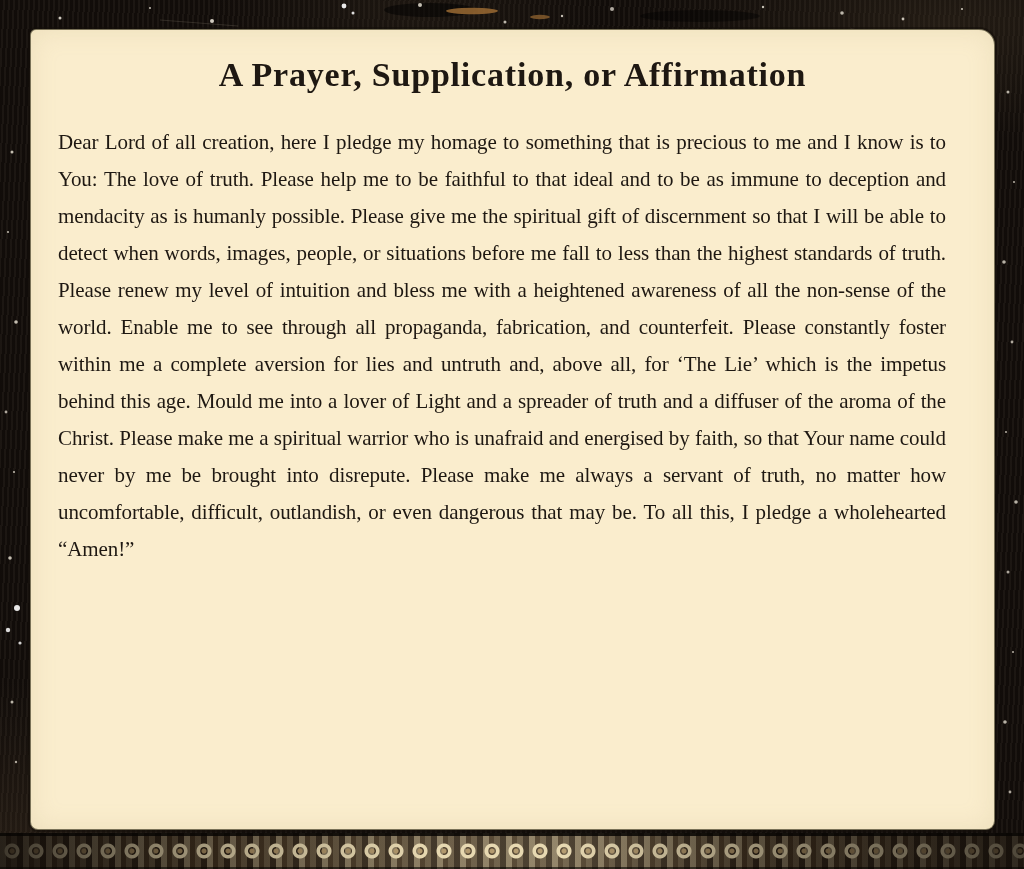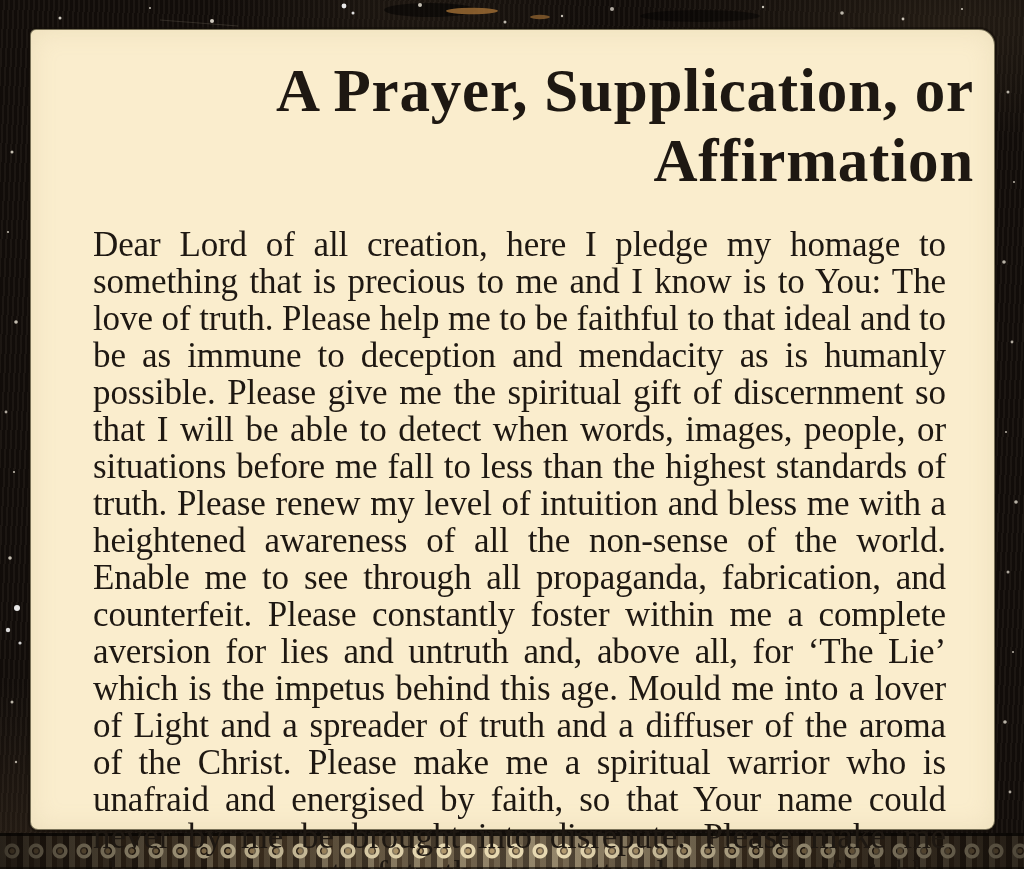--- a/index.html
+++ b/index.html
@@ -75,31 +75,31 @@
     background: var(--panel-background, #faedcd);
     border: 1px solid rgba(78, 72, 48, 0.75);
     border-radius: 6px 16px 9px 8px;
     box-shadow:
       0 0 0 2px rgba(20, 15, 10, 0.55),
       inset 0 0 26px rgba(180, 160, 110, 0.18);
   }
 
   .panel h1 {
     margin: 26px 20px 0 20px;
-    text-align: right;
-    font-size: 61px;
+    text-align: center;
+    font-size: 34px;
     font-weight: 600;
     letter-spacing: 0.8px;
     color: var(--text-color, #1e1812);
   }
 
   .panel p {
-    margin: 30px 48px 0 62px;
+    margin: 30px 48px 0 27px;
     text-align: justify;
-    font-size: 35px;
+    font-size: 21px;
     line-height: 37px;
     letter-spacing: -0.1px;
     color: var(--text-color, #1e1812);
   }
 </style>
 </head>
 <body>
 
 <div class="frame">
 

